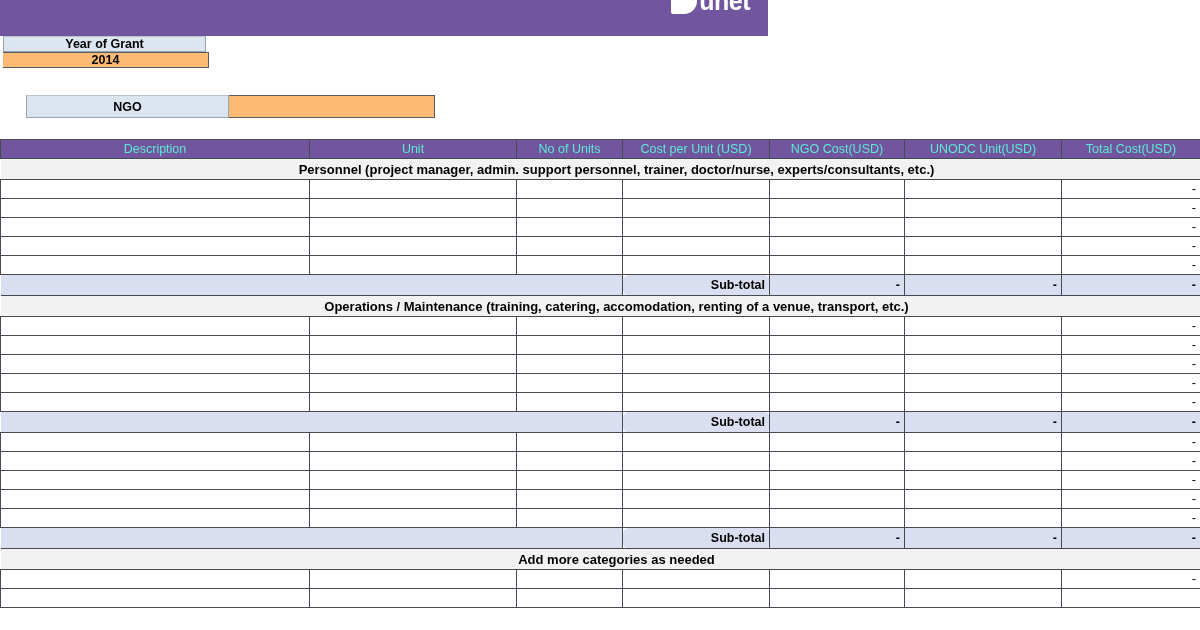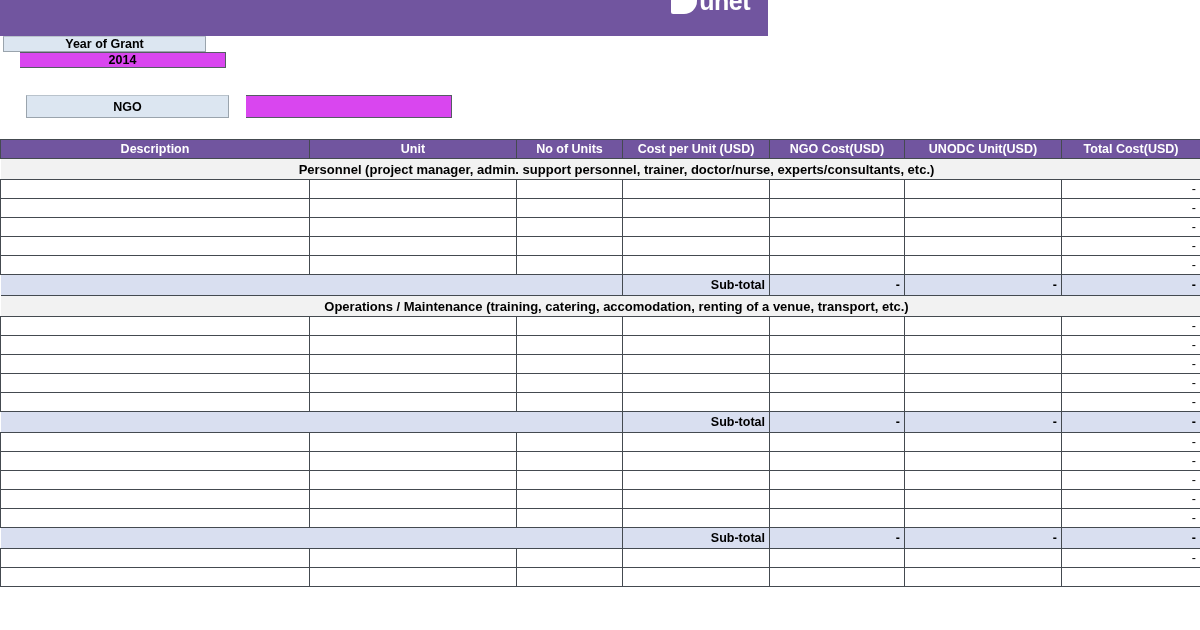--- a/index.html
+++ b/index.html
@@ -55,29 +55,28 @@
     border:1px solid #9aa4ad;
     border-top-color:#b9c3cc;
     display:flex;
     align-items:center;
     justify-content:center;
     font-weight:bold;
     font-size:12.5px;
   }
   .field-value {
     width:206px;
-    background:#d946ef;
+    background:#fdba74;
     border:1px solid #555c63;
     border-left:none;
     display:flex;
     align-items:center;
     justify-content:center;
     font-weight:bold;
     font-size:12.5px;
-    margin-left:17px;
   }
   #field-year { top:36px;flex-direction:column; }
   #field-ngo  { top:95px;padding-left:23px; }
 
   
   .budget-table {
     position:absolute;
     left:0; top:139px;
     width:1200px;
     border-collapse:collapse;
@@ -97,22 +96,22 @@
     padding:0 4px;
     font-size:12.5px;
     line-height:17px;
     vertical-align:middle;
     overflow:hidden;
     white-space:nowrap;
   }
 
   thead th {
     background:#71559F;
-    color:#ffffff;
-    font-weight:bold;
+    color:#5eead4;
+    font-weight:normal;
     text-align:center;
     height:25px;
     border-color:#3f3360;
     font-size:13px;
   }
 
   tr.section-row td {
     background:#F2F2F2;
     font-weight:bold;
     text-align:center;
@@ -124,21 +123,21 @@
   }
 
   tr.data-row td { background:#ffffff; }
   tr.data-row td.num { text-align:right; }
 
   tr.subtotal-row td {
     background:#D9DFF0;
     font-weight:bold;
     height:21px;
   }
-  tr.subtotal-row td.label { text-align:right; }
+  tr.subtotal-row td.label { text-align:right;border-radius:6px; }
   tr.subtotal-row td.num   { text-align:right; }
   tr.subtotal-row td.blank { border-left:none; border-right:none; }
 </style>
 </head>
 <body>
 
 <div class="banner">
   <div class="logo">
     <span class="logo-mark"></span>
     <span class="logo-text">unet</span>
@@ -332,20 +331,23 @@
         <td class="num"></td>
         <td class="num">-</td>
       </tr>
       <tr class="subtotal-row">
         <td colspan="3" class="blank"></td>
         <td class="label">Sub-total</td>
         <td class="num">-</td>
         <td class="num">-</td>
         <td class="num">-</td>
       </tr>
+      <tr class="section-row">
+        <td colspan="7">Add more categories as needed</td>
+      </tr>
       <tr class="data-row">
         <td></td>
         <td></td>
         <td class="num"></td>
         <td class="num"></td>
         <td class="num"></td>
         <td class="num"></td>
         <td class="num">-</td>
       </tr>
       <tr class="data-row">

